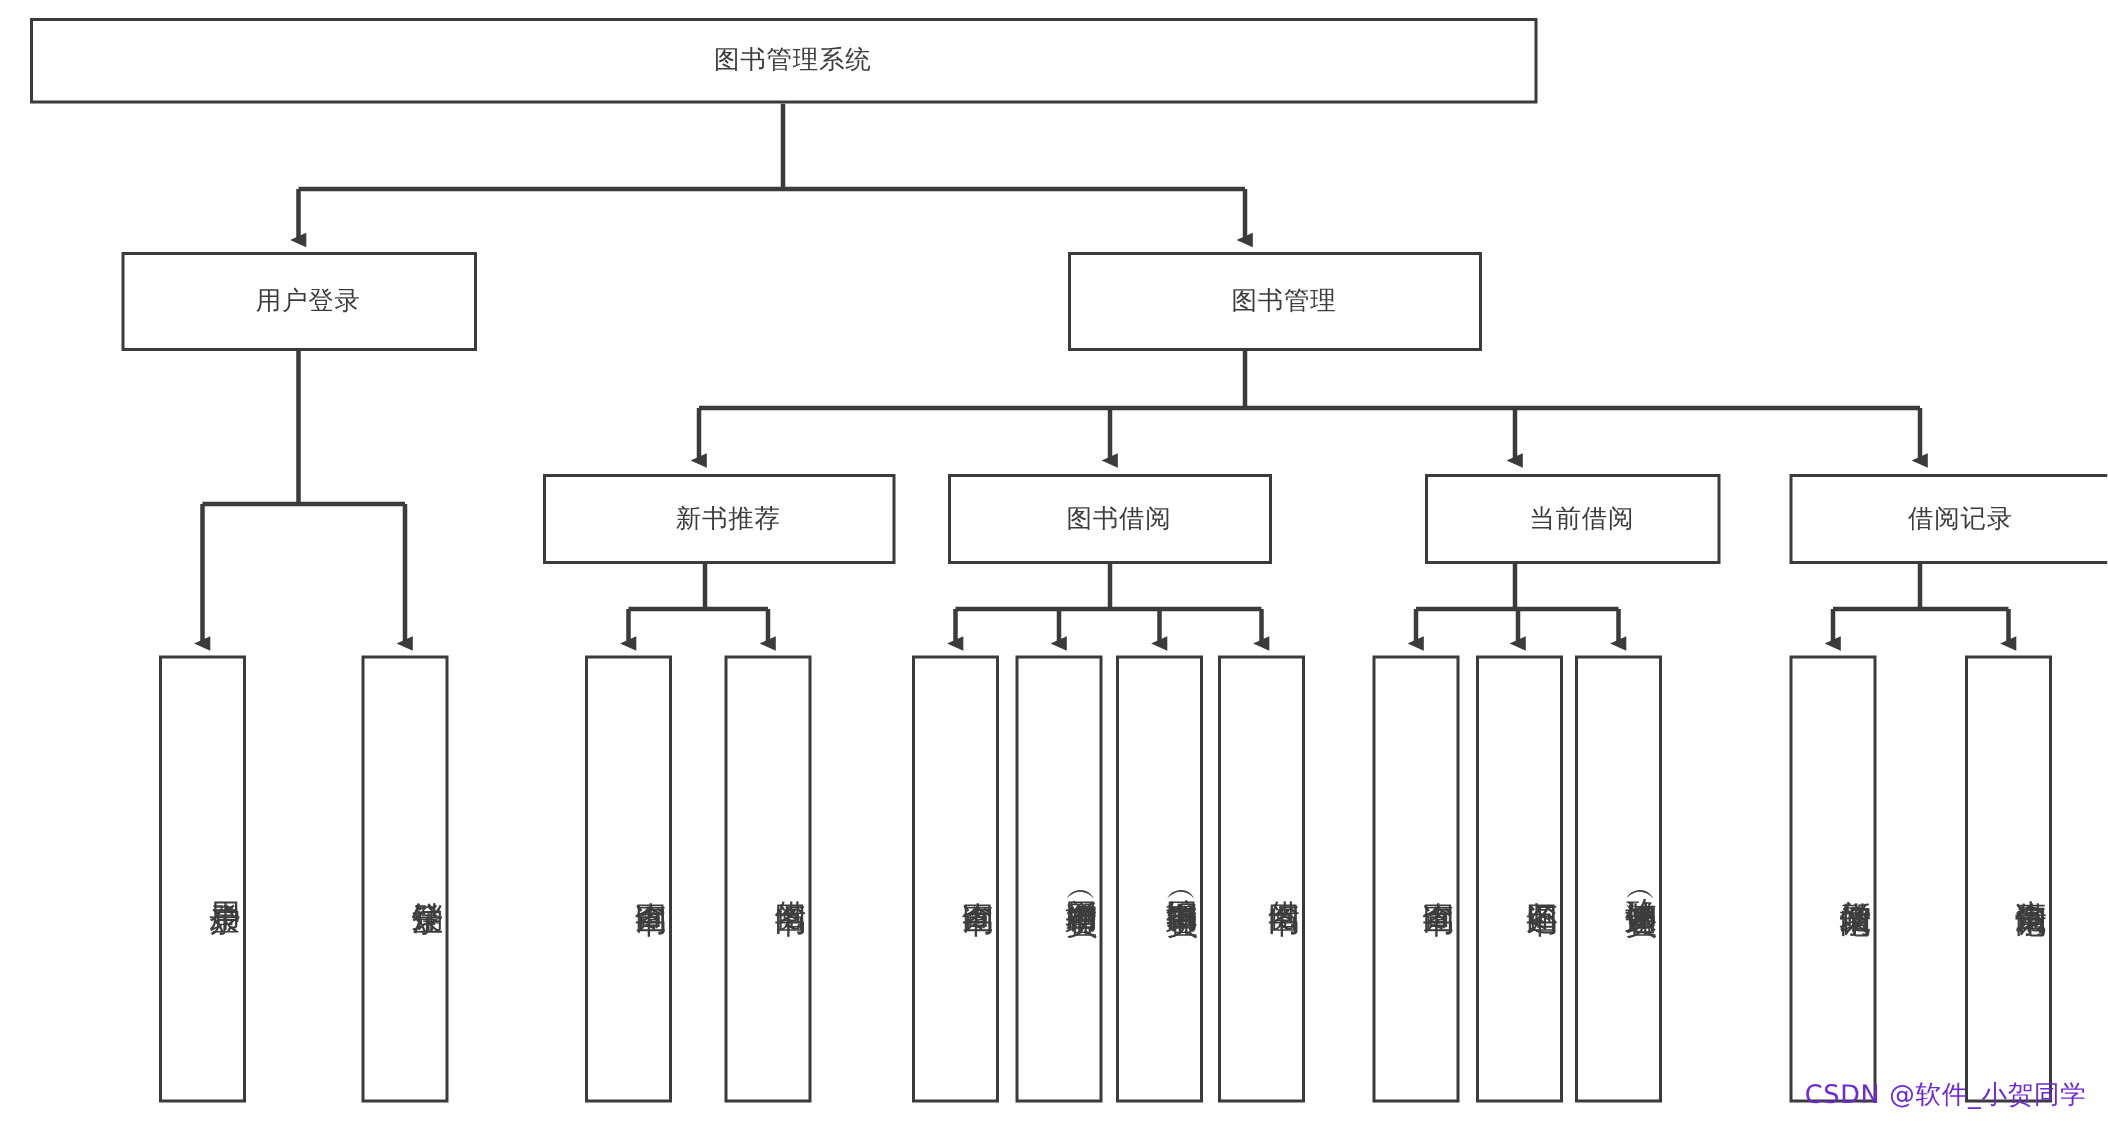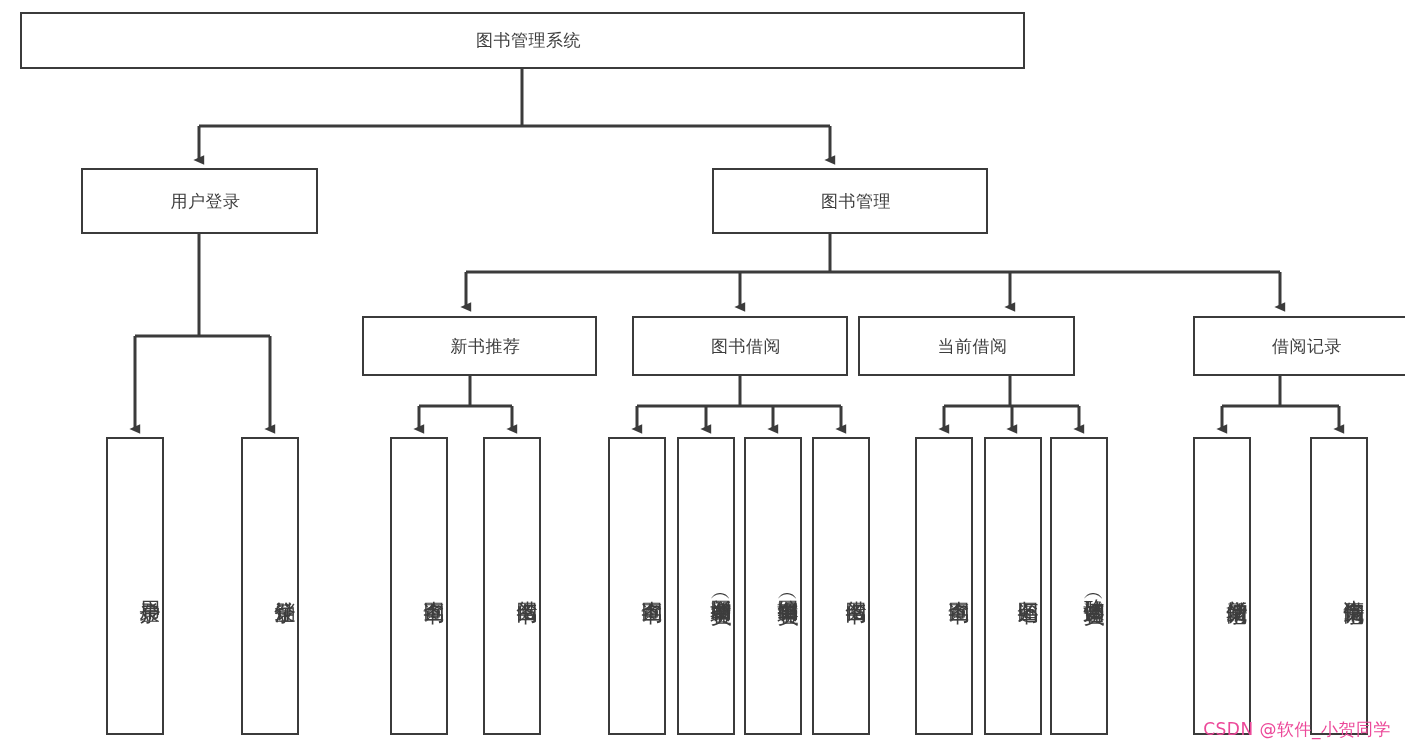--- a/index.html
+++ b/index.html
@@ -53,21 +53,21 @@
     justify-content: center;
   }
   .node.vert.top-align {
     align-items: flex-start;
   }
   .watermark {
     position: absolute;
     right: 14px;
     bottom: 6px;
     font-size: 17px;
-    color: #ec4899;
+    color: #6d28d9;
     letter-spacing: 0.5px;
     white-space: nowrap;
     z-index: 3;
   }
 </style>
 </head>
 <body>
 
 <div id="canvas">
 
@@ -131,21 +131,21 @@
   <div class="node horiz" style="left:712px; top:168px; width:276px; height:66px;">
     <span>图书管理</span>
   </div>
 
   <div class="node horiz" style="left:362px; top:316px; width:235px; height:60px;">
     <span>新书推荐</span>
   </div>
   <div class="node horiz" style="left:632px; top:316px; width:216px; height:60px;">
     <span>图书借阅</span>
   </div>
-  <div class="node horiz" style="left:858px; top:316px; width:217px; height:60px;align-items:center;">
+  <div class="node horiz" style="left:950px; top:316px; width:197px; height:60px;align-items:center;">
     <span>当前借阅</span>
   </div>
   <div class="node horiz" style="left:1193px; top:316px; width:216px; height:60px;">
     <span>借阅记录</span>
   </div>
 
   <div class="node vert" style="left:106px; top:437px; width:58px; height:298px;">
     <span>用户登录</span>
   </div>
   <div class="node vert" style="left:241px; top:437px; width:58px; height:298px;">

